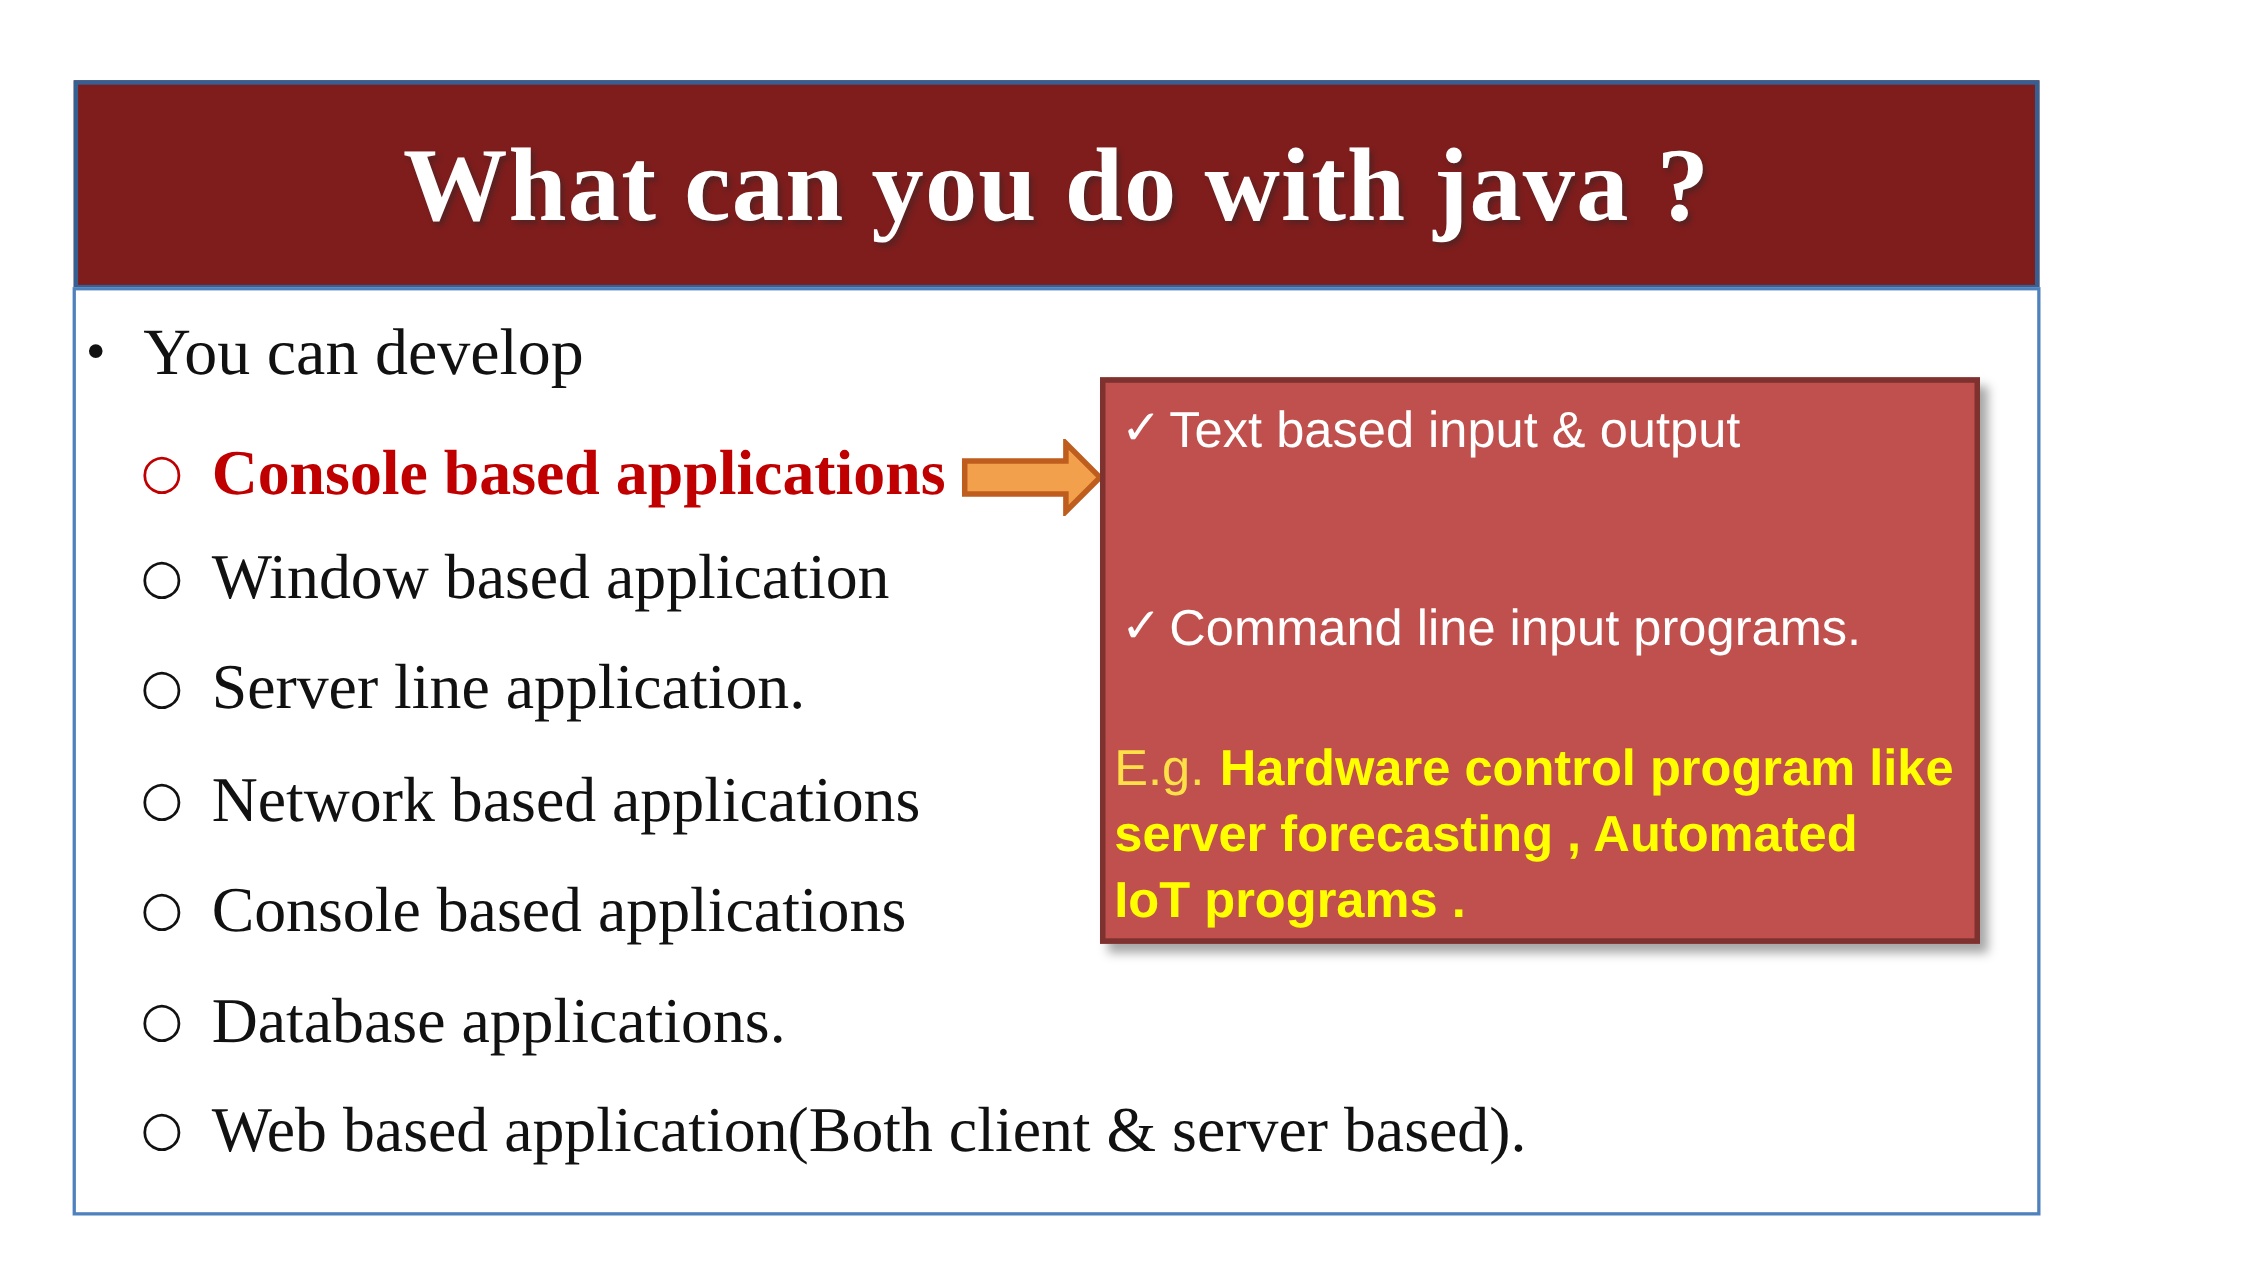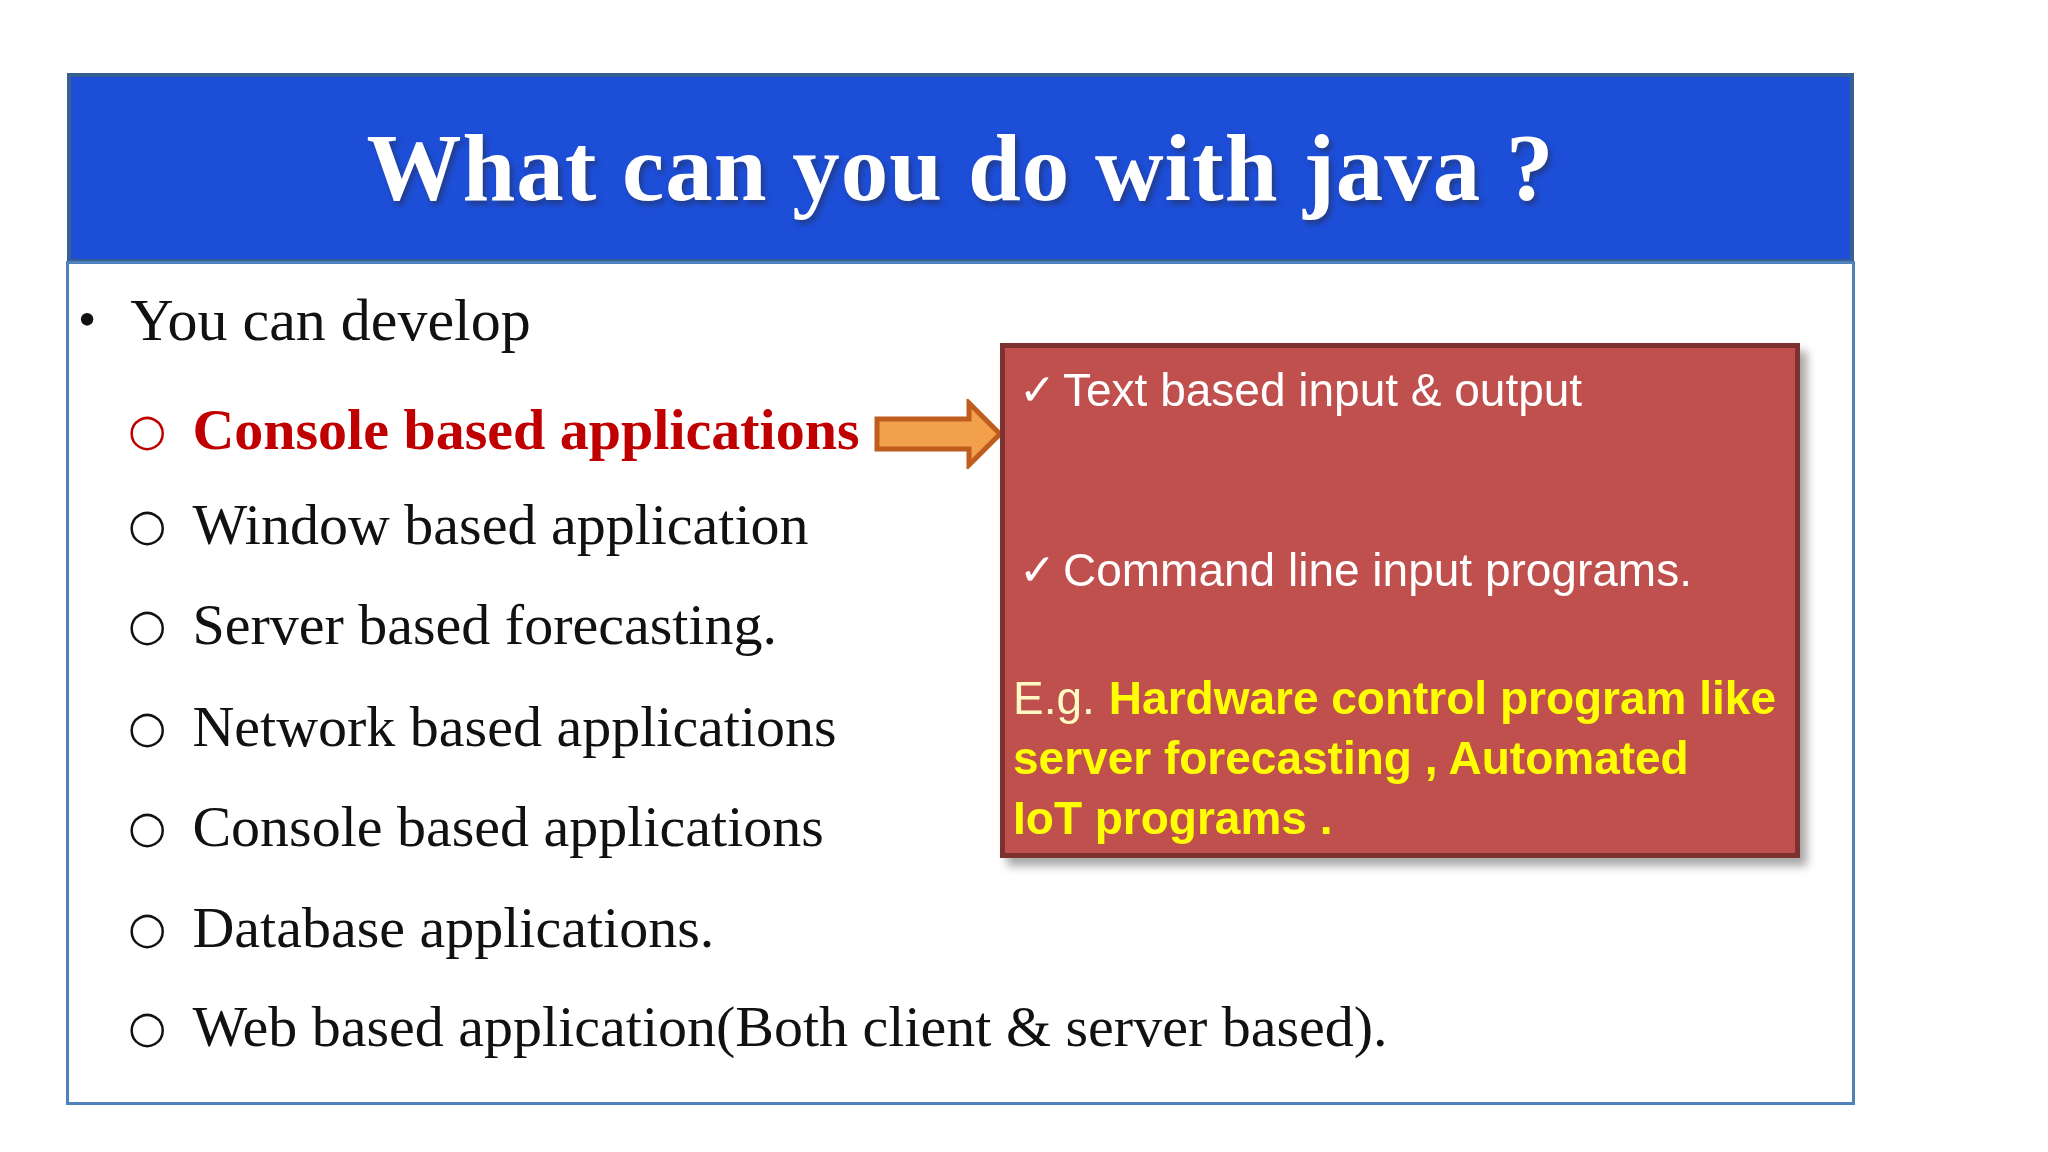--- a/index.html
+++ b/index.html
@@ -3,21 +3,21 @@
 <meta charset="utf-8">
 <style>
   html,body{margin:0;padding:0;background:#ffffff;}
   #stage{
     position:relative;width:2048px;height:1152px;background:#ffffff;overflow:hidden;
     font-family:"Liberation Serif", serif;
   }
   
   .title-bar{
     position:absolute;left:67px;top:73px;width:1779px;height:182px;
-    background:#1d4ed8;border:4px solid #365f92;
+    background:#7f1d1d;border:4px solid #365f92;
     display:flex;align-items:center;justify-content:center;
   }
   .title-bar h1{
     margin:0;color:#ffffff;font-size:95px;font-weight:bold;
     font-family:"Liberation Serif", serif;letter-spacing:1px;
     text-shadow:3px 4px 5px rgba(40,40,40,0.45);
     white-space:nowrap;
   }
   
   .content-box{
@@ -62,21 +62,21 @@
   .check-item .tick{
     position:absolute;left:2px;top:0;font-size:44px;color:#ffffff;
     font-family:"DejaVu Sans", sans-serif;
   }
   .check-1{top:11px;}
   .check-2{top:191px;}
   .eg-block{
     position:absolute;left:8px;top:320px;width:780px;
     font-size:46px;line-height:60px;font-weight:bold;color:#ffff00;
   }
-  .eg-block .prefix{color:#fef9c3;font-weight:normal;padding-right:14px;}
+  .eg-block .prefix{color:#fde047;font-weight:normal;padding-right:14px;}
   .eg-line{white-space:nowrap;}
 </style>
 </head>
 <body>
 
 <div id="stage">
 
   <div class="title-bar">
     <h1>What can you do with java ?</h1>
   </div>
@@ -91,21 +91,21 @@
   <div class="sub-item highlight pos-0">
     <span class="circle">○</span>
     <span>Console based applications</span>
   </div>
   <div class="sub-item pos-1">
     <span class="circle">○</span>
     <span>Window based application</span>
   </div>
   <div class="sub-item pos-2">
     <span class="circle">○</span>
-    <span>Server based forecasting.</span>
+    <span>Server line application.</span>
   </div>
   <div class="sub-item pos-3">
     <span class="circle">○</span>
     <span>Network based applications</span>
   </div>
   <div class="sub-item pos-4">
     <span class="circle">○</span>
     <span>Console based applications</span>
   </div>
   <div class="sub-item pos-5">

